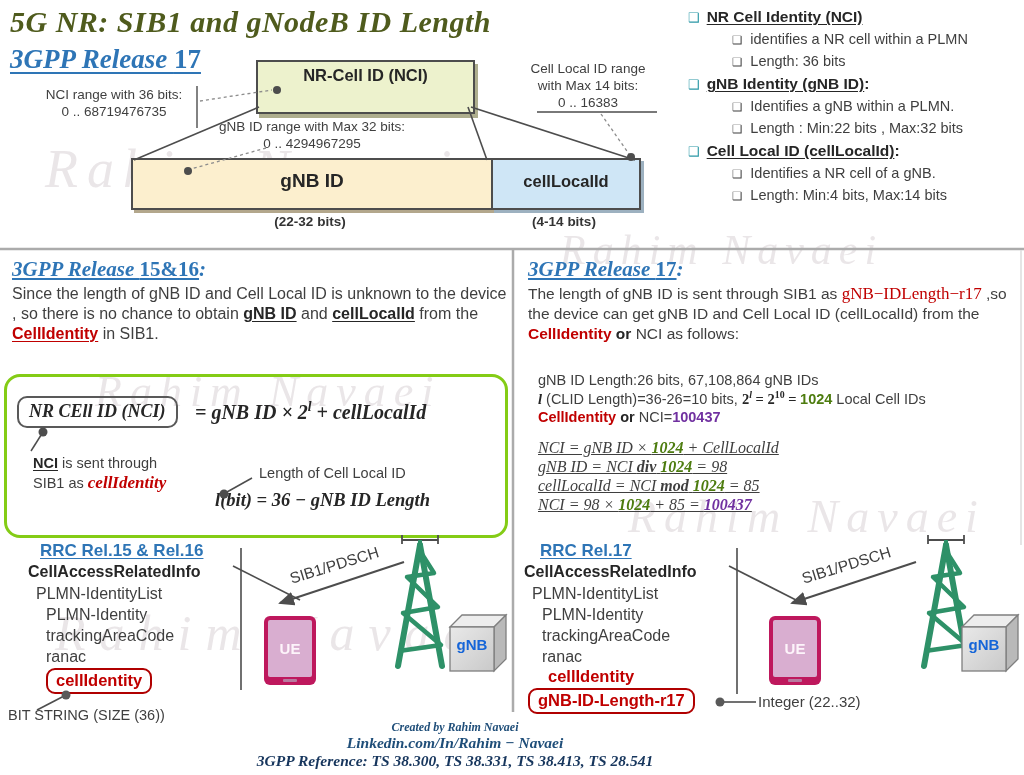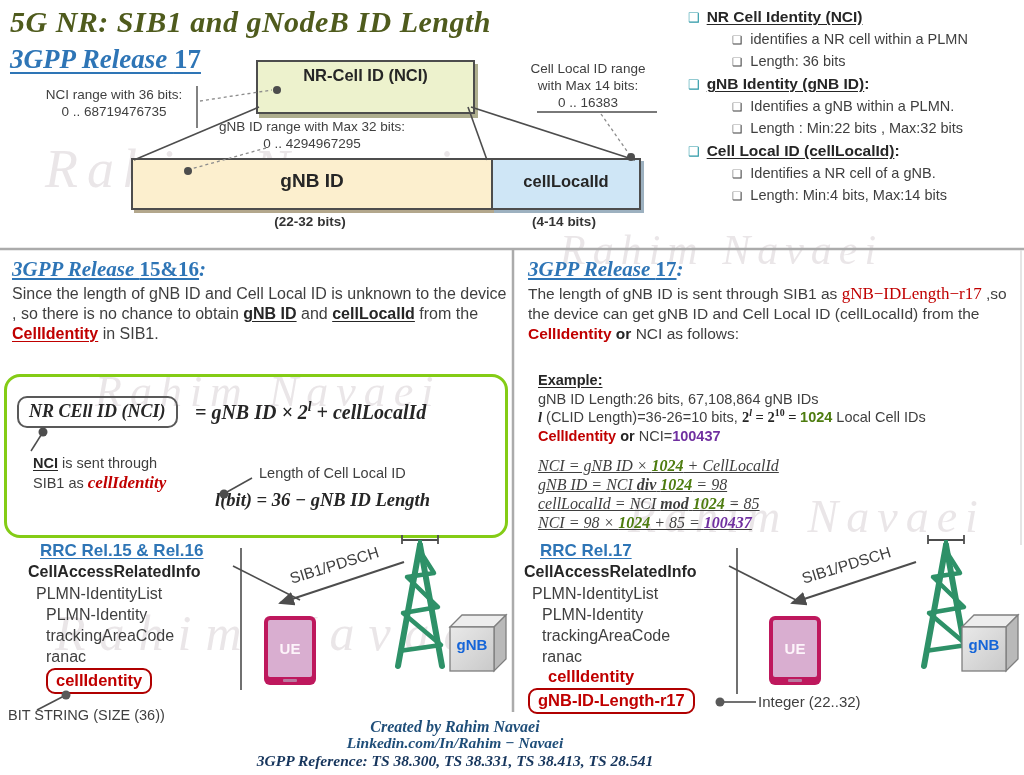--- a/index.html
+++ b/index.html
@@ -62,21 +62,21 @@
   
   .ue{width:44px;height:57px;background:#be185d;border-radius:6px;padding:4px 4px 8px;}
   .ue .scr{width:100%;height:100%;background:#d9aed0;border-radius:2px;display:flex;align-items:center;
            justify-content:center;color:#fdf4fa;font-weight:bold;font-size:15px;}
   .ue .bar{position:absolute;bottom:3px;left:50%;transform:translateX(-50%);width:14px;height:3px;
            background:#b87aa0;border-radius:1px;}
   .gnb-lbl{width:44px;text-align:center;color:#1565d8;font-weight:bold;font-size:15px;}
   
   .footer{left:170px;top:719px;width:570px;text-align:center;font-family:"Liberation Serif",serif;
           font-weight:bold;font-style:italic;}
-  .footer .f1{font-size:16px;color:#1f4e79;line-height:16px;}
+  .footer .f1{font-size:12px;color:#1f4e79;line-height:16px;}
   .footer .f2{font-size:15.5px;color:#1f4e79;line-height:16px;}
   .footer .f3{font-size:15.5px;color:#17365d;line-height:17px;margin-top:1px;}
   
   .wm{font-family:"Liberation Serif",serif;font-style:italic;color:rgba(152,128,142,0.20);
       white-space:nowrap;pointer-events:none;}
   #overlay{position:absolute;left:0;top:0;pointer-events:none;}
 </style>
 </head>
 <body>
 
@@ -183,21 +183,20 @@
   <div class="ab" style="left:528px;top:257px;width:496px;">
     <div class="sech">
       <span class="u"><span>3GPP Release </span><span class="num">17</span></span><span>:</span>
     </div>
     <div class="para" style="margin-top:2px;font-size:15.5px;width:480px;">
       <span>The length of gNB ID is sent through SIB1 as </span><span class="ser red" style="font-size:17px;">gNB−IDLength−r17</span><span> ,so the device can get gNB ID and Cell Local ID (cellLocalId) from the </span><span class="b red">CellIdentity</span><span class="b dk"> or </span><span>NCI as follows:</span>
     </div>
   </div>
 
   <div class="ab" style="left:538px;top:371px;width:482px;font-size:14.5px;line-height:18.5px;color:#3f3f3f;">
-    <div class="b u dk">Example:</div>
     <div>gNB ID Length:26  bits, 67,108,864 gNB IDs</div>
     <div>
       <span class="ser bi dk">l</span><span> (CLID Length)=36-26=10  bits,  </span><span class="ser b dk">2</span><sup class="ser bi dk">l</sup><span class="ser b dk"> = 2</span><sup class="ser b dk">10</sup><span class="ser b dk"> = </span><span class="b mag">1024</span><span> Local Cell IDs</span>
     </div>
     <div>
       <span class="b red">CellIdentity</span><span class="b dk">  or </span><span>NCI=</span><span class="b pur">100437</span>
     </div>
     <div class="ser i" style="margin-top:11px;font-size:16px;line-height:19px;text-decoration:underline;">
       <div><span>NCI = gNB ID  × </span><span class="b mag">1024</span><span> + CellLocalId</span></div>
       <div><span>gNB ID = NCI </span><span class="b">div</span><span> </span><span class="b mag">1024</span><span> = 98</span></div>

